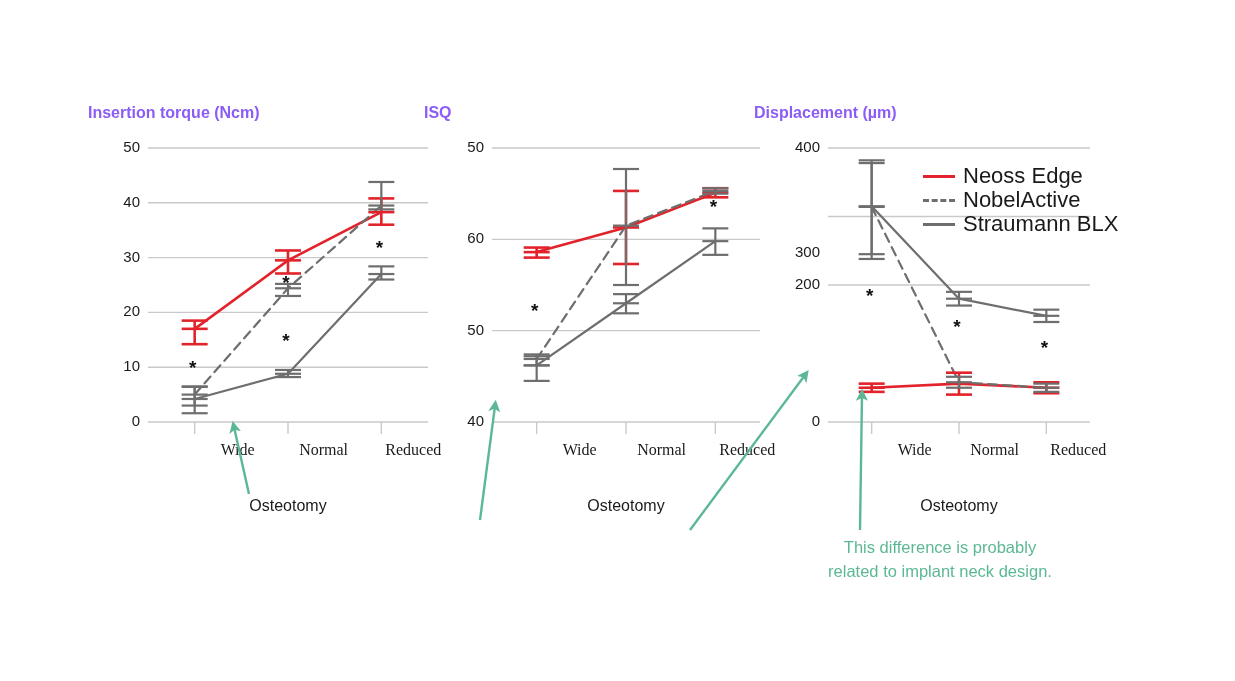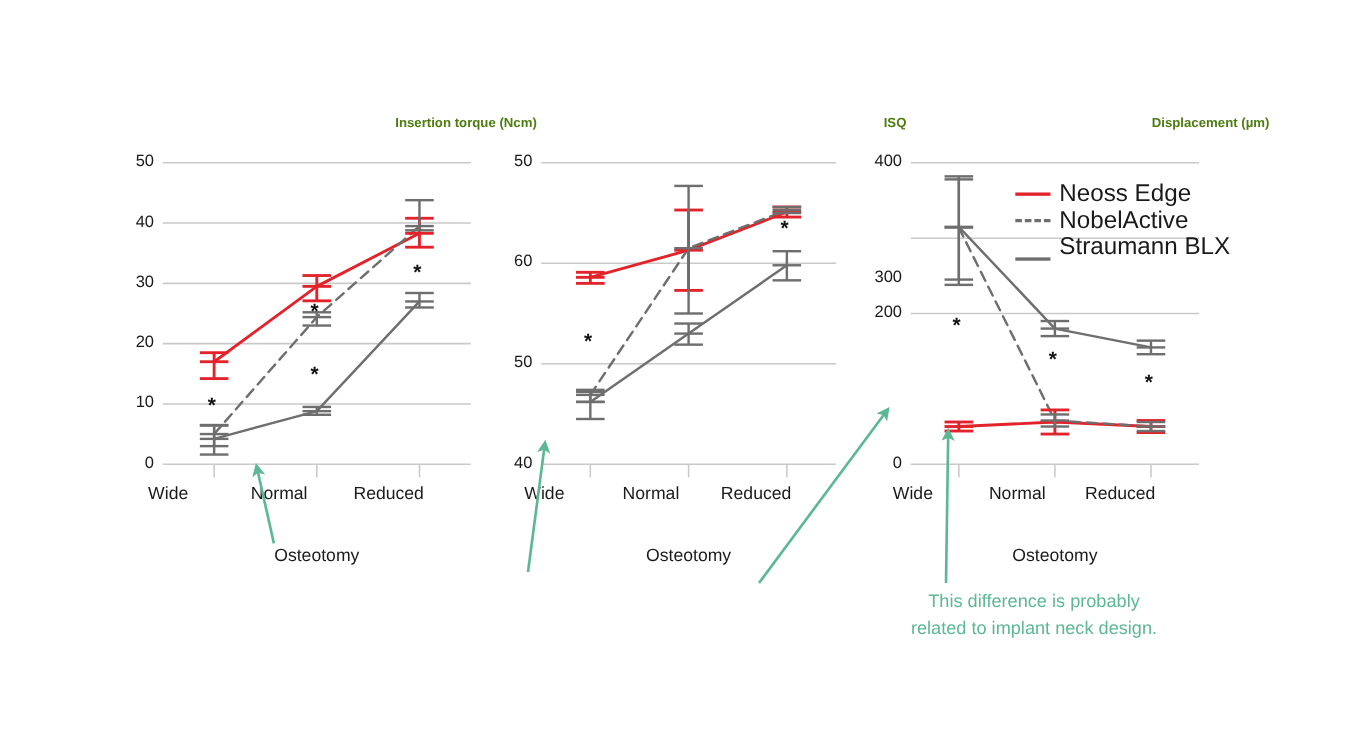--- a/index.html
+++ b/index.html
@@ -3,35 +3,36 @@
 <meta charset="utf-8">
 <style>
   html,body{margin:0;padding:0;}
   body{
     width:1235px;height:681px;background:#ffffff;
     font-family:"Liberation Sans","DejaVu Sans",sans-serif;
     overflow:hidden;position:relative;
   }
   #figure{position:absolute;left:0;top:0;width:1235px;height:681px;}
   .chart-title{
-    position:absolute;text-align:right;font-weight:bold;
-    font-size:12px;color:#4d7c0f;white-space:nowrap;
+    position:absolute;text-align:left;font-weight:bold;
+    font-size:16px;color:#8b5cf6;white-space:nowrap;
   }
   .axis-label{
     position:absolute;font-size:16px;color:#1a1a1a;white-space:nowrap;
     text-align:center;
     margin-top:24px;
   }
   .ytick{
     position:absolute;font-size:15px;color:#1a1a1a;text-align:right;
     white-space:nowrap;
   }
   .xtick{
-    position:absolute;font-size:16px;color:#1a1a1a;text-align:left;
+    position:absolute;font-size:16px;color:#1a1a1a;text-align:right;
     white-space:nowrap;
+    font-family:Liberation Serif, serif;
   }
   .legend-row{position:absolute;display:flex;align-items:center;gap:8px;}
   .legend-label{font-size:22px;color:#1a1a1a;white-space:nowrap;}
   .legend-swatch{width:32px;height:0;border-top-width:3px;border-top-style:solid;display:block;}
   .annot{
     position:absolute;color:#5cb894;font-size:16.5px;line-height:1.45;
     text-align:center;white-space:pre-line;
   }
   svg{position:absolute;left:0;top:0;overflow:visible;}
   .star{font-size:19px;font-weight:bold;fill:#111;}
@@ -243,21 +244,21 @@
     <div class="xtick" style="left: 986.333px; top: 441px; width: 120px;">Reduced</div>
     <div class="axis-label" style="left: 859px; top: 473px; width: 200px;">Osteotomy</div>
     <div class="legend-row" style="left: 923px; top: 163px;">
       <span class="legend-swatch" style="border-top-color: rgb(226, 35, 43); border-top-style: solid;"></span>
       <span class="legend-label">Neoss Edge</span>
     </div>
     <div class="legend-row" style="left: 923px; top: 187px;">
       <span class="legend-swatch" style="border-top-color: rgb(110, 110, 110); border-top-style: dashed;"></span>
       <span class="legend-label">NobelActive</span>
     </div>
-    <div class="legend-row" style="left: 923px; top: 211px; align-items: flex-end;">
+    <div class="legend-row" style="left: 923px; top: 211px;">
       <span class="legend-swatch" style="border-top-color: rgb(110, 110, 110); border-top-style: solid;"></span>
       <span class="legend-label">Straumann BLX</span>
     </div>
     <svg width="1235" height="681">
       <defs>
         <marker id="ah" markerWidth="5" markerHeight="5" refX="2.4" refY="2.5" orient="auto" markerUnits="strokeWidth">
           <path d="M0,0 L5,2.5 L0,5 L1.2,2.5 Z" fill="#5cb894"></path>
         </marker>
       </defs>
       <line x1="249" y1="494" x2="234" y2="427" stroke="#5cb894" stroke-width="2.4" marker-end="url(#ah)"></line>

